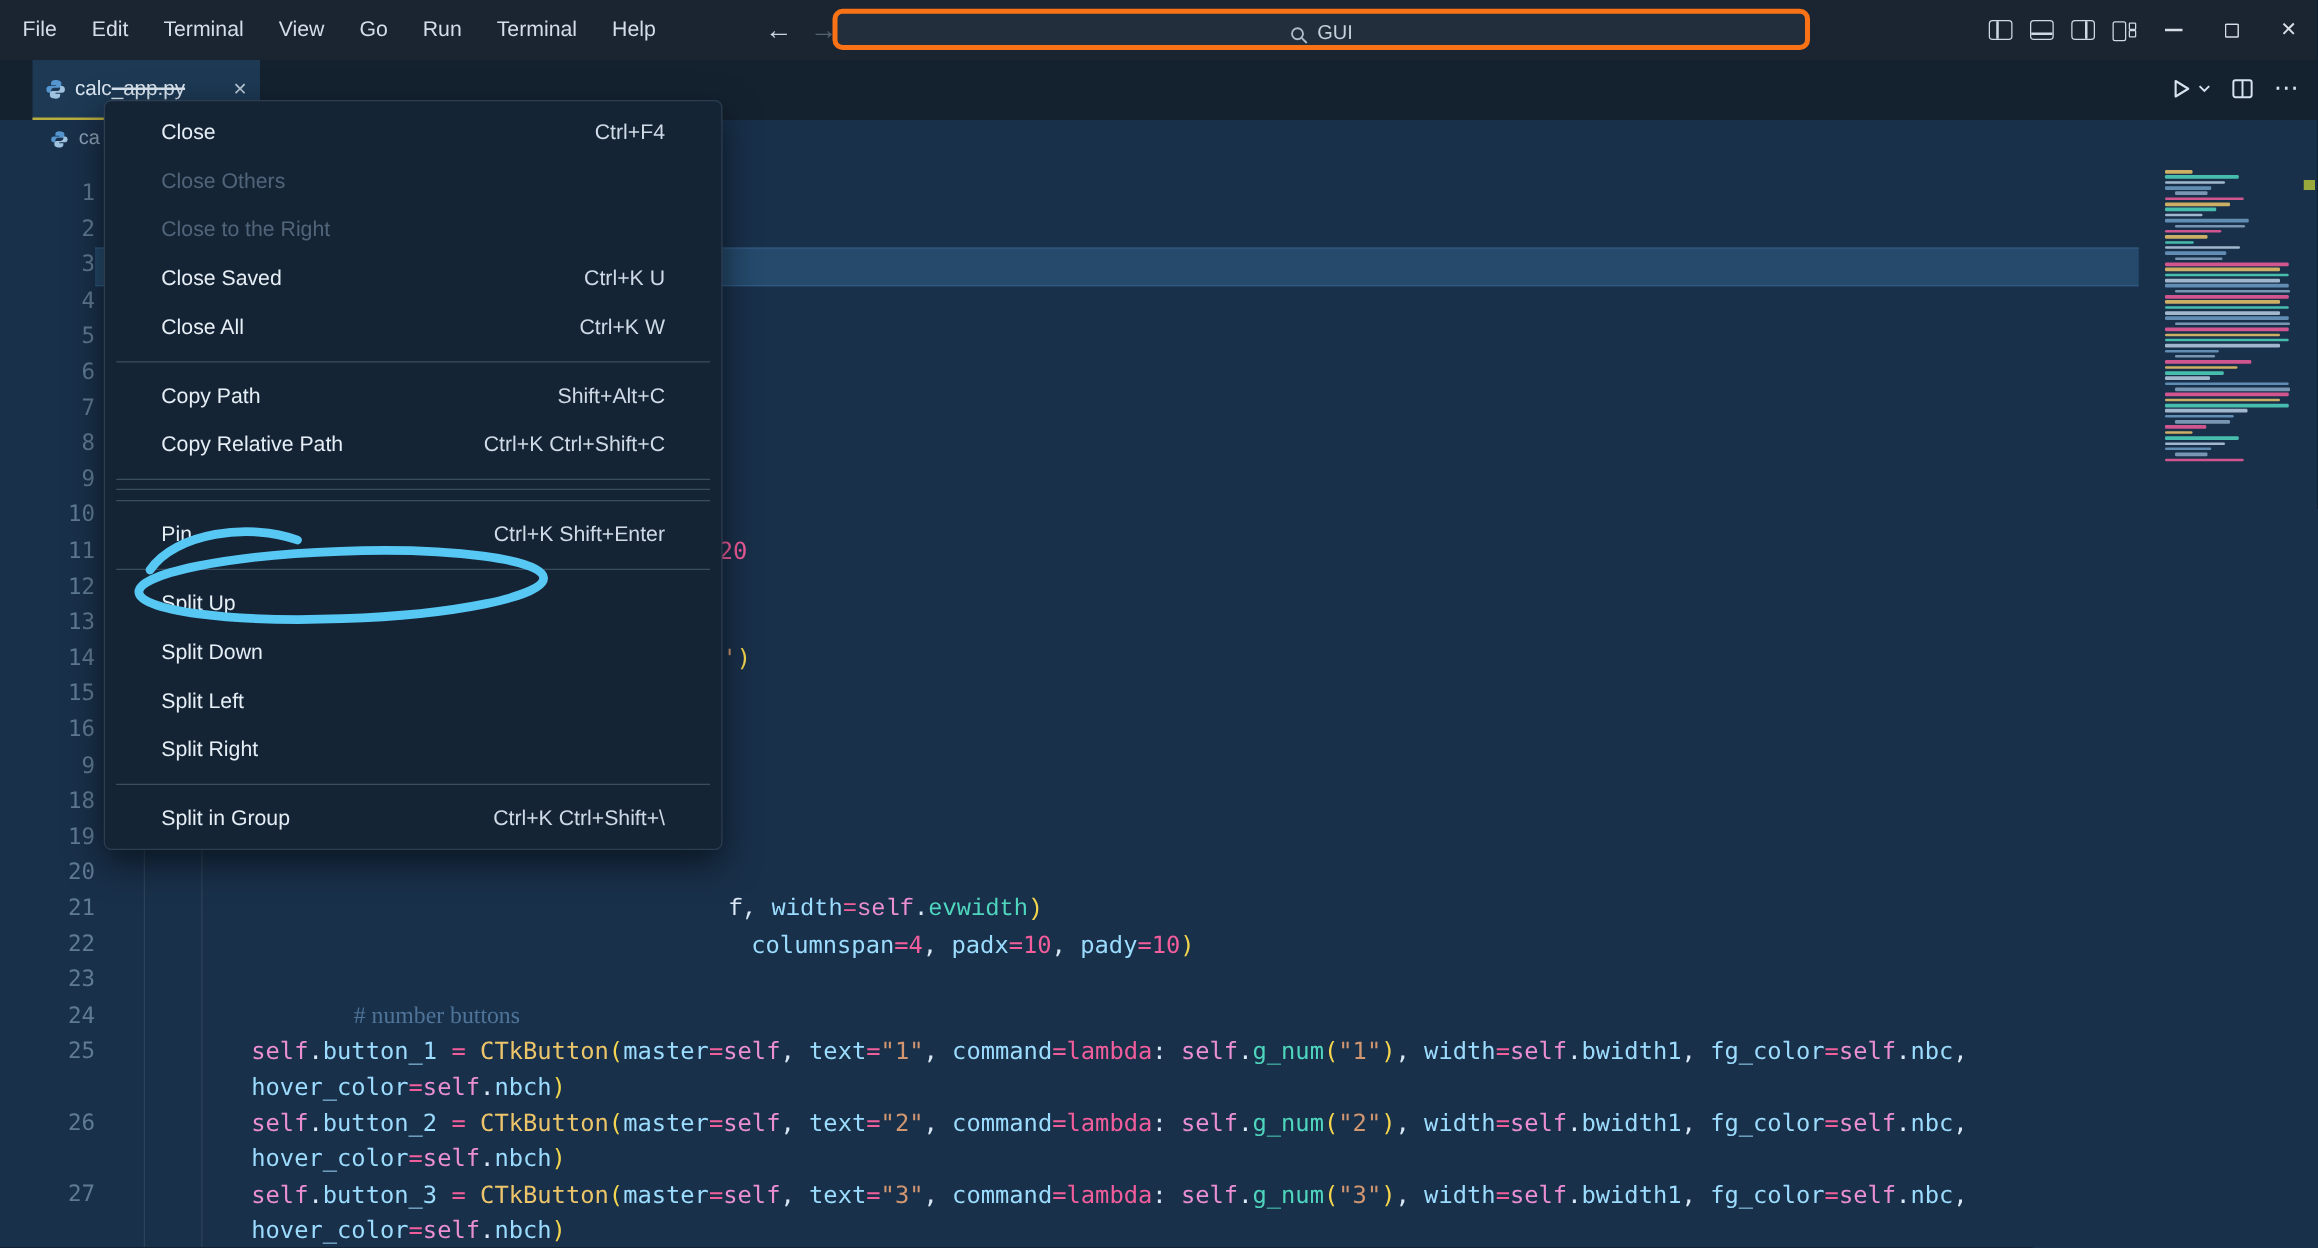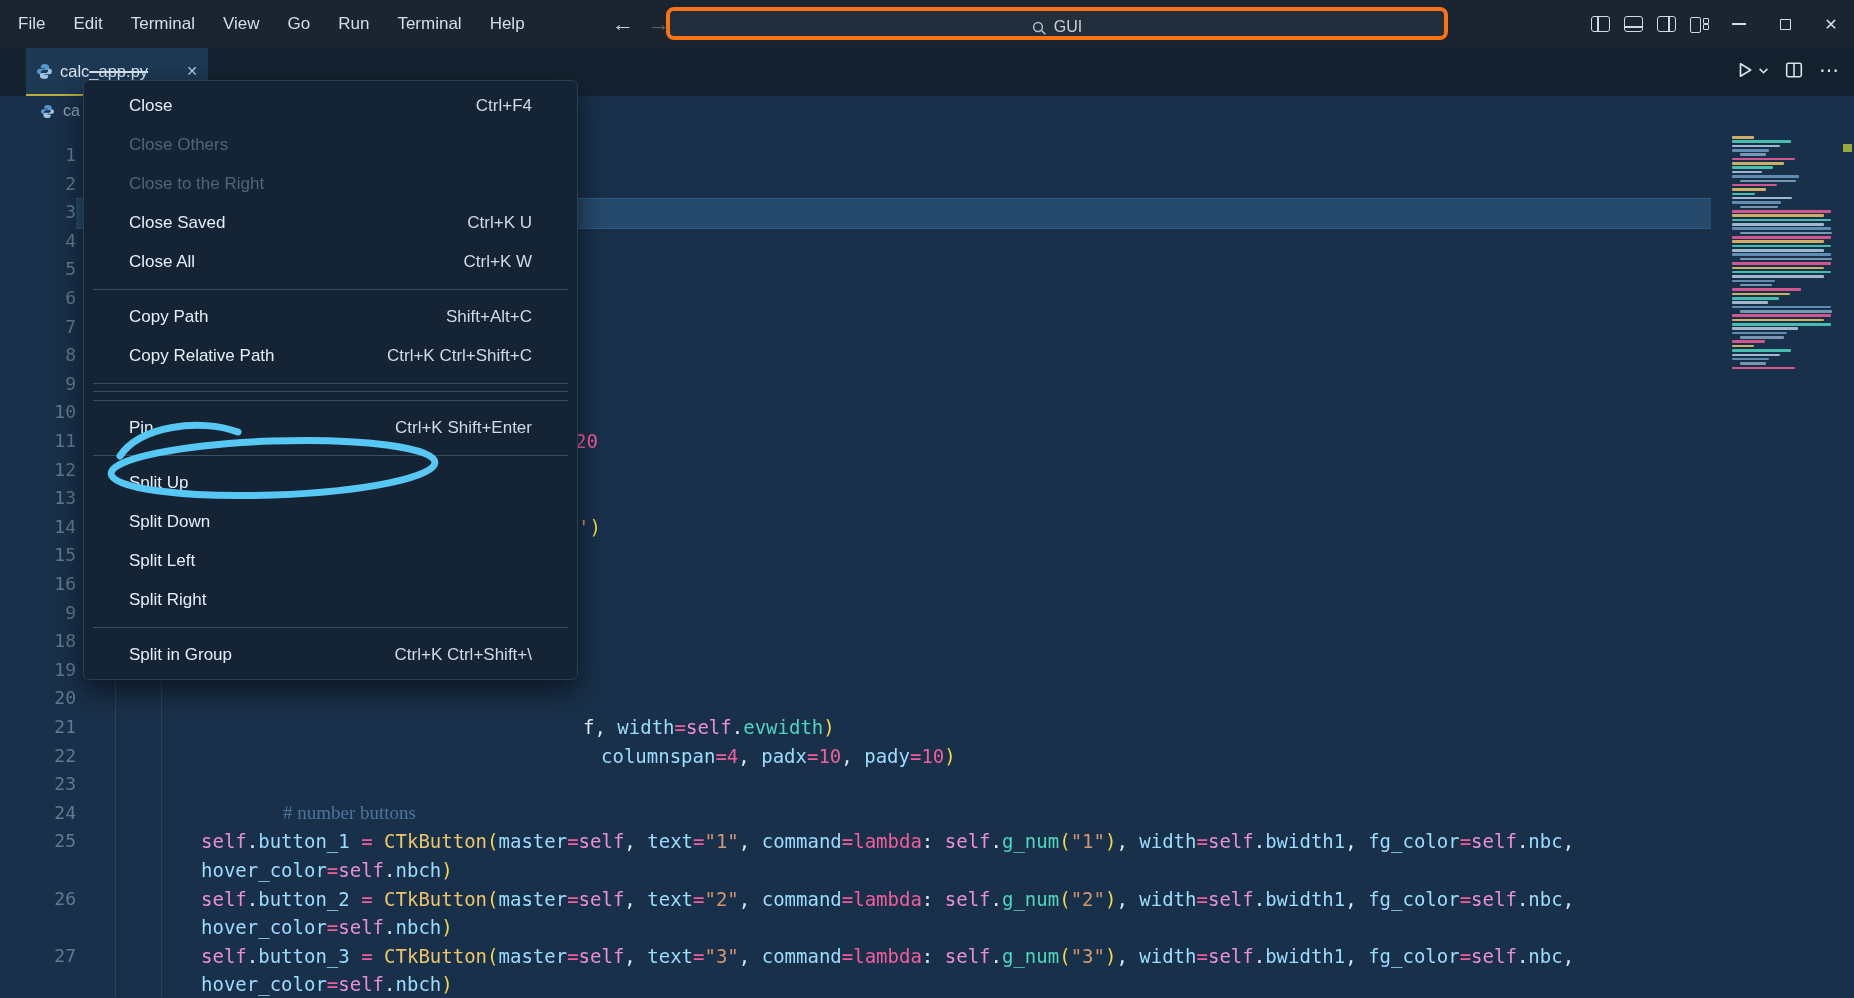--- a/index.html
+++ b/index.html
@@ -168,21 +168,21 @@
         <div class="coderow" style="top: 331px;"><span class="ln">11</span><span class="code" style="left: 575px;"><span class="tok-p">20</span></span></div>
         <div class="coderow" style="top: 359.6px;"><span class="ln">12</span></div>
         <div class="coderow" style="top: 388.2px;"><span class="ln">13</span></div>
         <div class="coderow" style="top: 416.8px;"><span class="ln">14</span><span class="code" style="left: 578px;"><span class="tok-o">'</span><span class="tok-y">)</span></span></div>
         <div class="coderow" style="top: 445.4px;"><span class="ln">15</span></div>
         <div class="coderow" style="top: 474px;"><span class="ln">16</span></div>
         <div class="coderow" style="top: 502.6px;"><span class="ln">9</span></div>
         <div class="coderow" style="top: 531.2px;"><span class="ln">18</span></div>
         <div class="coderow" style="top: 559.8px;"><span class="ln">19</span></div>
         <div class="coderow" style="top: 588.4px;"><span class="ln">20</span></div>
-        <div class="coderow" style="top: 617px;"><span class="ln">21</span><span class="code" style="left: 583px;"><span class="tok-w">f,</span><span class="tok-b"> width</span><span class="tok-p">=</span><span class="tok-s">self</span><span class="tok-w">.</span><span class="tok-t">evwidth</span><span class="tok-y">)</span></span></div>
+        <div class="coderow" style="top: 617px;"><span class="ln">21</span><span class="code" style="left: 583px; font-family: Liberation Mono, monospace;"><span class="tok-w">f,</span><span class="tok-b"> width</span><span class="tok-p">=</span><span class="tok-s">self</span><span class="tok-w">.</span><span class="tok-t">evwidth</span><span class="tok-y">)</span></span></div>
         <div class="coderow" style="top: 645.6px;"><span class="ln">22</span><span class="code" style="left: 601px;"><span class="tok-b">columnspan</span><span class="tok-p">=</span><span class="tok-p">4</span><span class="tok-w">, </span><span class="tok-b">padx</span><span class="tok-p">=</span><span class="tok-p">10</span><span class="tok-w">, </span><span class="tok-b">pady</span><span class="tok-p">=</span><span class="tok-p">10</span><span class="tok-y">)</span></span></div>
         <div class="coderow" style="top: 674.2px; padding-left: 36px;"><span class="ln">23</span></div>
         <div class="coderow" style="top: 702.8px;"><span class="ln">24</span><span class="code" style="left: 283px; font-family: Liberation Serif, serif;"><span class="tok-c"># number buttons</span></span></div>
         <div class="coderow" style="top: 731.4px;"><span class="ln">25</span><span class="code" style="left: 201px;"><span class="tok-s">self</span><span class="tok-w">.</span><span class="tok-b">button_1</span><span class="tok-w"> </span><span class="tok-p">=</span><span class="tok-w"> </span><span class="tok-g">CTkButton</span><span class="tok-y">(</span><span class="tok-b">master</span><span class="tok-p">=</span><span class="tok-s">self</span><span class="tok-w">, </span><span class="tok-b">text</span><span class="tok-p">=</span><span class="tok-o">"1"</span><span class="tok-w">, </span><span class="tok-b">command</span><span class="tok-p">=</span><span class="tok-p">lambda</span><span class="tok-w">: </span><span class="tok-s">self</span><span class="tok-w">.</span><span class="tok-t">g_num</span><span class="tok-y">(</span><span class="tok-o">"1"</span><span class="tok-y">)</span><span class="tok-w">, </span><span class="tok-b">width</span><span class="tok-p">=</span><span class="tok-s">self</span><span class="tok-w">.</span><span class="tok-b">bwidth1</span><span class="tok-w">, </span><span class="tok-b">fg_color</span><span class="tok-p">=</span><span class="tok-s">self</span><span class="tok-w">.</span><span class="tok-b">nbc</span><span class="tok-w">,</span></span></div>
         <div class="coderow" style="top: 760px;"><span class="ln"></span><span class="code" style="left: 201px;"><span class="tok-b">hover_color</span><span class="tok-p">=</span><span class="tok-s">self</span><span class="tok-w">.</span><span class="tok-b">nbch</span><span class="tok-y">)</span></span></div>
         <div class="coderow" style="top: 788.6px;"><span class="ln">26</span><span class="code" style="left: 201px;"><span class="tok-s">self</span><span class="tok-w">.</span><span class="tok-b">button_2</span><span class="tok-w"> </span><span class="tok-p">=</span><span class="tok-w"> </span><span class="tok-g">CTkButton</span><span class="tok-y">(</span><span class="tok-b">master</span><span class="tok-p">=</span><span class="tok-s">self</span><span class="tok-w">, </span><span class="tok-b">text</span><span class="tok-p">=</span><span class="tok-o">"2"</span><span class="tok-w">, </span><span class="tok-b">command</span><span class="tok-p">=</span><span class="tok-p">lambda</span><span class="tok-w">: </span><span class="tok-s">self</span><span class="tok-w">.</span><span class="tok-t">g_num</span><span class="tok-y">(</span><span class="tok-o">"2"</span><span class="tok-y">)</span><span class="tok-w">, </span><span class="tok-b">width</span><span class="tok-p">=</span><span class="tok-s">self</span><span class="tok-w">.</span><span class="tok-b">bwidth1</span><span class="tok-w">, </span><span class="tok-b">fg_color</span><span class="tok-p">=</span><span class="tok-s">self</span><span class="tok-w">.</span><span class="tok-b">nbc</span><span class="tok-w">,</span></span></div>
         <div class="coderow" style="top: 817.2px;"><span class="ln"></span><span class="code" style="left: 201px;"><span class="tok-b">hover_color</span><span class="tok-p">=</span><span class="tok-s">self</span><span class="tok-w">.</span><span class="tok-b">nbch</span><span class="tok-y">)</span></span></div>
         <div class="coderow" style="top: 845.8px;"><span class="ln">27</span><span class="code" style="left: 201px;"><span class="tok-s">self</span><span class="tok-w">.</span><span class="tok-b">button_3</span><span class="tok-w"> </span><span class="tok-p">=</span><span class="tok-w"> </span><span class="tok-g">CTkButton</span><span class="tok-y">(</span><span class="tok-b">master</span><span class="tok-p">=</span><span class="tok-s">self</span><span class="tok-w">, </span><span class="tok-b">text</span><span class="tok-p">=</span><span class="tok-o">"3"</span><span class="tok-w">, </span><span class="tok-b">command</span><span class="tok-p">=</span><span class="tok-p">lambda</span><span class="tok-w">: </span><span class="tok-s">self</span><span class="tok-w">.</span><span class="tok-t">g_num</span><span class="tok-y">(</span><span class="tok-o">"3"</span><span class="tok-y">)</span><span class="tok-w">, </span><span class="tok-b">width</span><span class="tok-p">=</span><span class="tok-s">self</span><span class="tok-w">.</span><span class="tok-b">bwidth1</span><span class="tok-w">, </span><span class="tok-b">fg_color</span><span class="tok-p">=</span><span class="tok-s">self</span><span class="tok-w">.</span><span class="tok-b">nbc</span><span class="tok-w">,</span></span></div>
         <div class="coderow" style="top: 874.4px;"><span class="ln"></span><span class="code" style="left: 201px;"><span class="tok-b">hover_color</span><span class="tok-p">=</span><span class="tok-s">self</span><span class="tok-w">.</span><span class="tok-b">nbch</span><span class="tok-y">)</span></span></div>
       </div>

